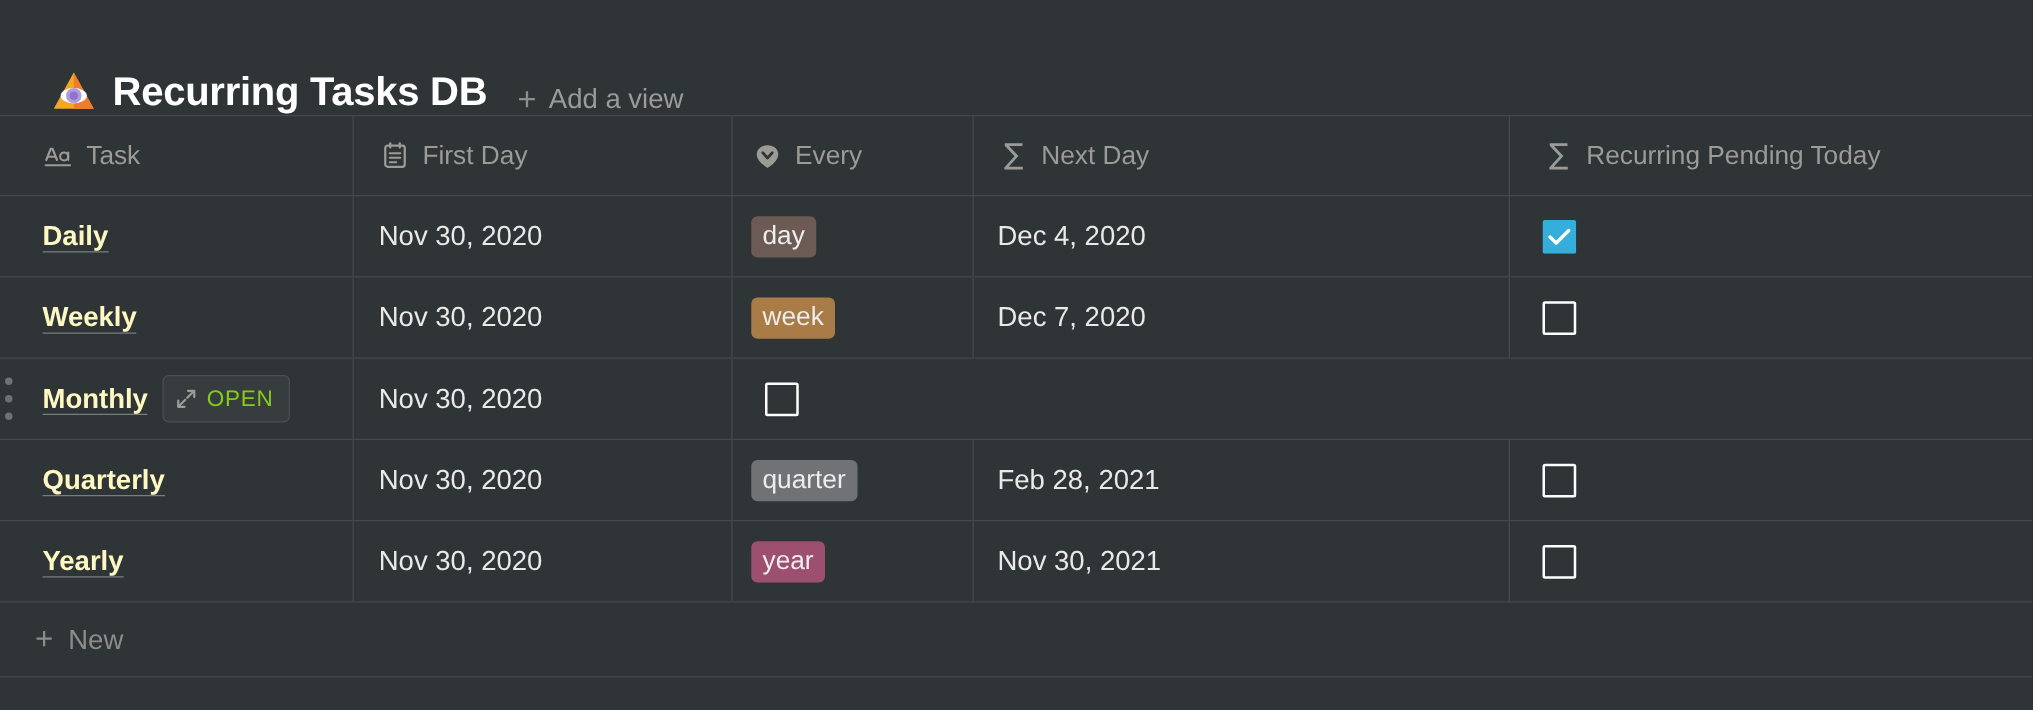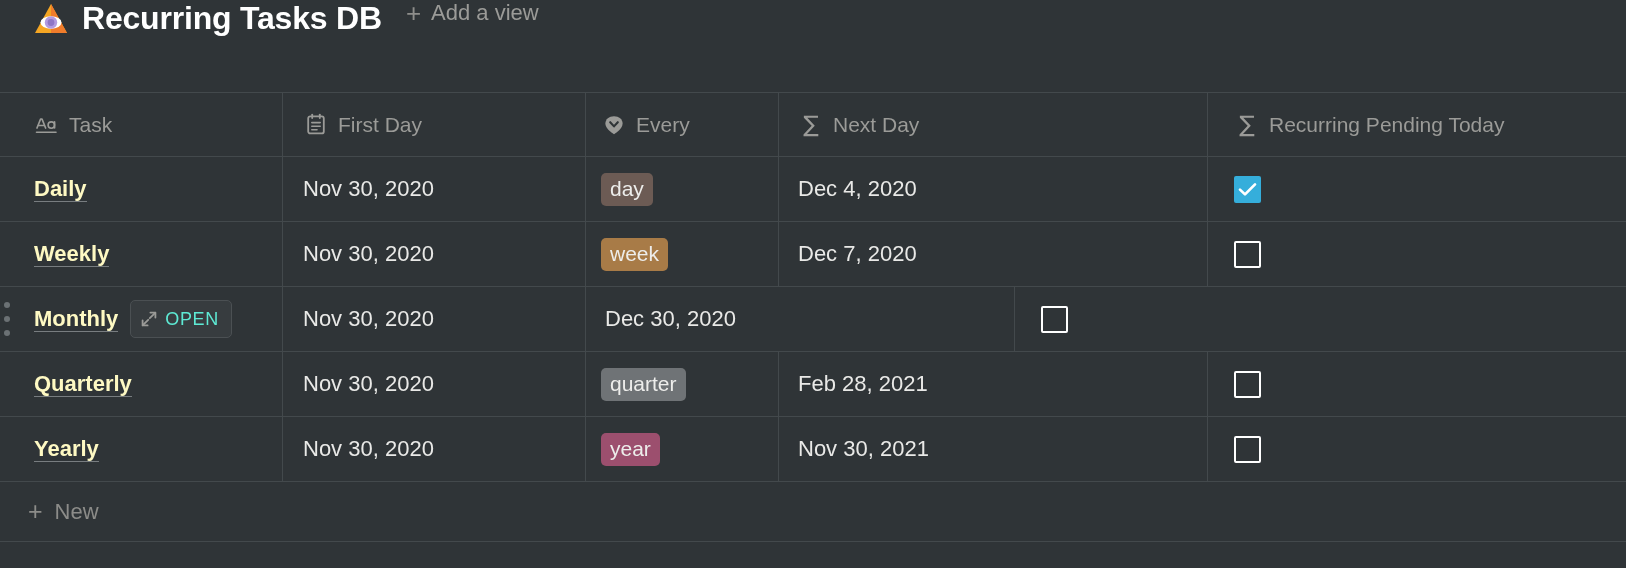--- a/index.html
+++ b/index.html
@@ -13,23 +13,23 @@
     height: 568px;
     overflow: hidden;
     font-family: "Liberation Sans", sans-serif;
     color: #E9E9E7;
     -webkit-font-smoothing: antialiased;
   }
 
   
   .page-header {
     display: flex;
-    align-items: flex-start;
+    align-items: flex-end;
     height: 92px;
-    padding-left: 32px;
+    padding-left: 40px;
     box-sizing: border-box;
   }
   .db-icon {
     width: 38px;
     height: 38px;
     position: relative;
     flex: 0 0 auto;
     margin-right: 12px;
   }
   .db-icon svg { display: block; }
@@ -129,21 +129,21 @@
   
   .open-btn {
     display: inline-flex;
     align-items: center;
     margin-left: 12px;
     height: 38px;
     padding: 0 12px 0 9px;
     border: 1px solid #4B5053;
     border-radius: 5px;
     background: #373C3F;
-    color: #5eead4;
+    color: #84cc16;
     font-size: 18px;
     letter-spacing: 0.6px;
     cursor: pointer;
     box-sizing: border-box;
   }
   .open-btn .expand-icon {
     display: inline-flex;
     margin-right: 7px;
     color: #9B9B98;
   }
@@ -354,23 +354,20 @@
                 <path d="M15.2 2.8 L9.8 8.2" stroke="#9B9B98" stroke-width="1.8" stroke-linecap="round"></path>
                 <path d="M2.8 15.2 L8.2 9.8" stroke="#9B9B98" stroke-width="1.8" stroke-linecap="round"></path>
               </svg>
             </span>
             <span>OPEN</span>
           </span>
         </div>
         <div class="cell c-first">
           <span class="date-text">Nov 30, 2020</span>
         </div>
-        <div class="cell c-next">
-          <span class="date-text">Dec 30, 2020</span>
-        </div>
         <div class="cell c-recur">
           <span class="checkbox"></span>
         </div>
       </div>
       <div class="row">
         <div class="cell c-task">
           <span class="task-title">Quarterly</span>
         </div>
         <div class="cell c-first">
           <span class="date-text">Nov 30, 2020</span>

